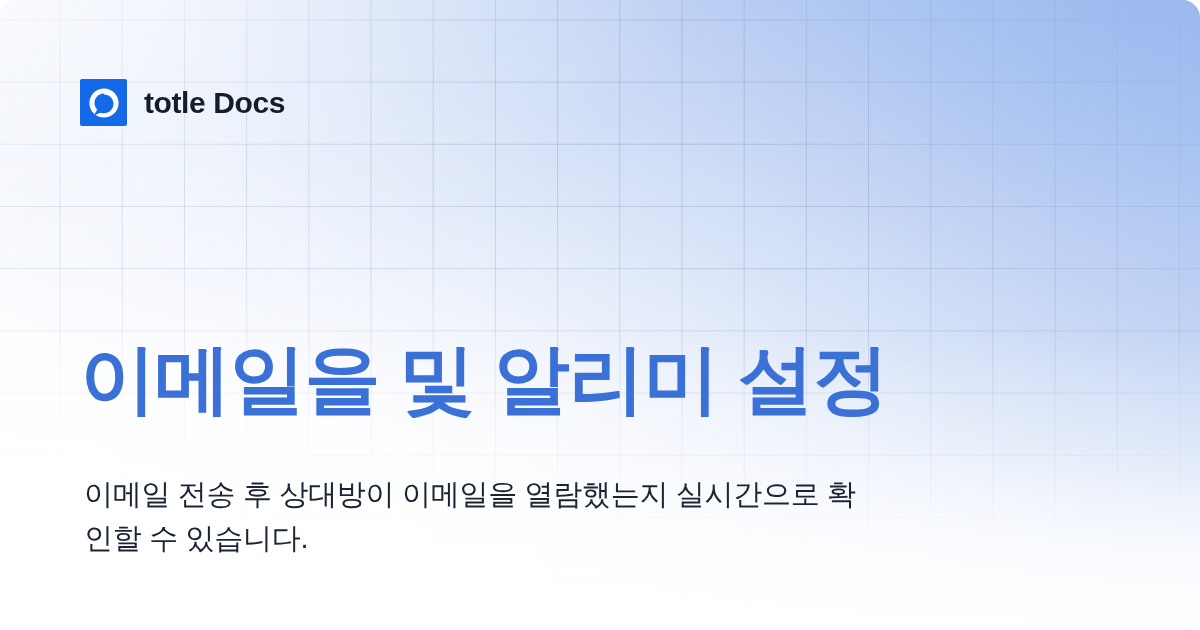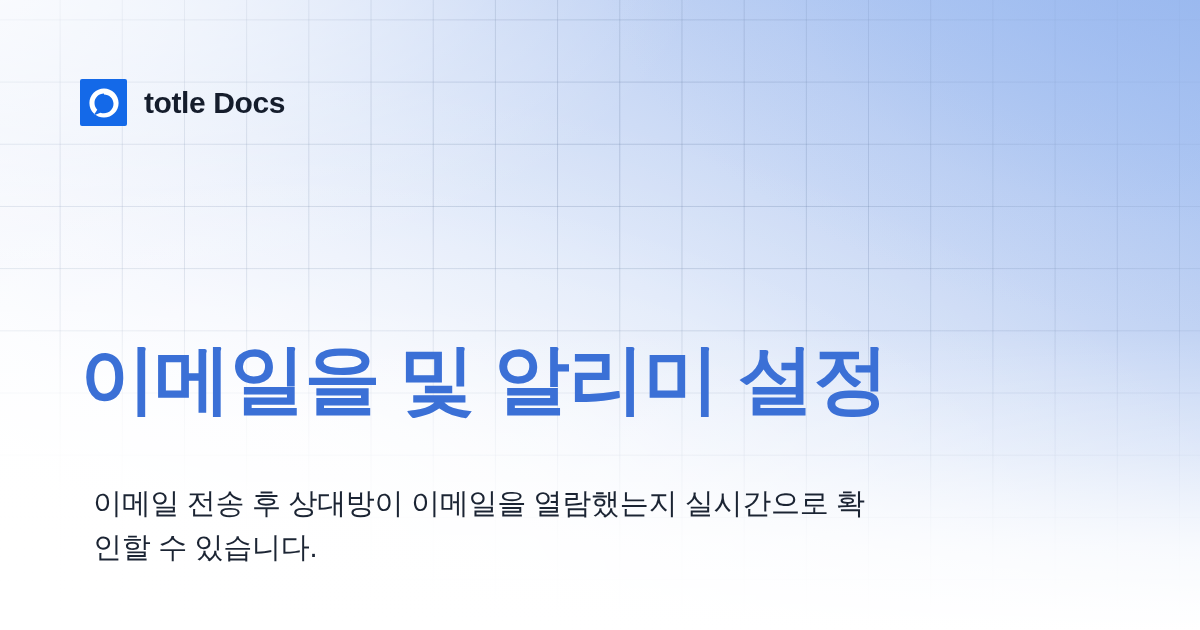--- a/index.html
+++ b/index.html
@@ -14,20 +14,21 @@
     font-family: "Liberation Sans", "DejaVu Sans", sans-serif;
     background: #ffffff;
   }
 
   .og-card {
     position: relative;
     width: 1200px;
     height: 630px;
     overflow: hidden;
     background: #ffffff;
+    border-radius: 18px;
   }
 
   
   .bg-base {
     position: absolute;
     inset: 0;
     background: #ffffff;
   }
 
   
@@ -162,21 +163,21 @@
     line-height: 1.18;
     letter-spacing: -1.2px;
     color: #3b70d6;
     white-space: nowrap;
   }
 
   .subtitle {
     position: absolute;
     left: 80px;
     top: 468px;
-    margin: 13px;
+    margin: 4px;
     width: 790px;
     font-size: 29px;
     font-weight: 400;
     line-height: 1.52;
     letter-spacing: -0.3px;
     color: #1b2433;
   }
 </style>
 </head>
 <body>

